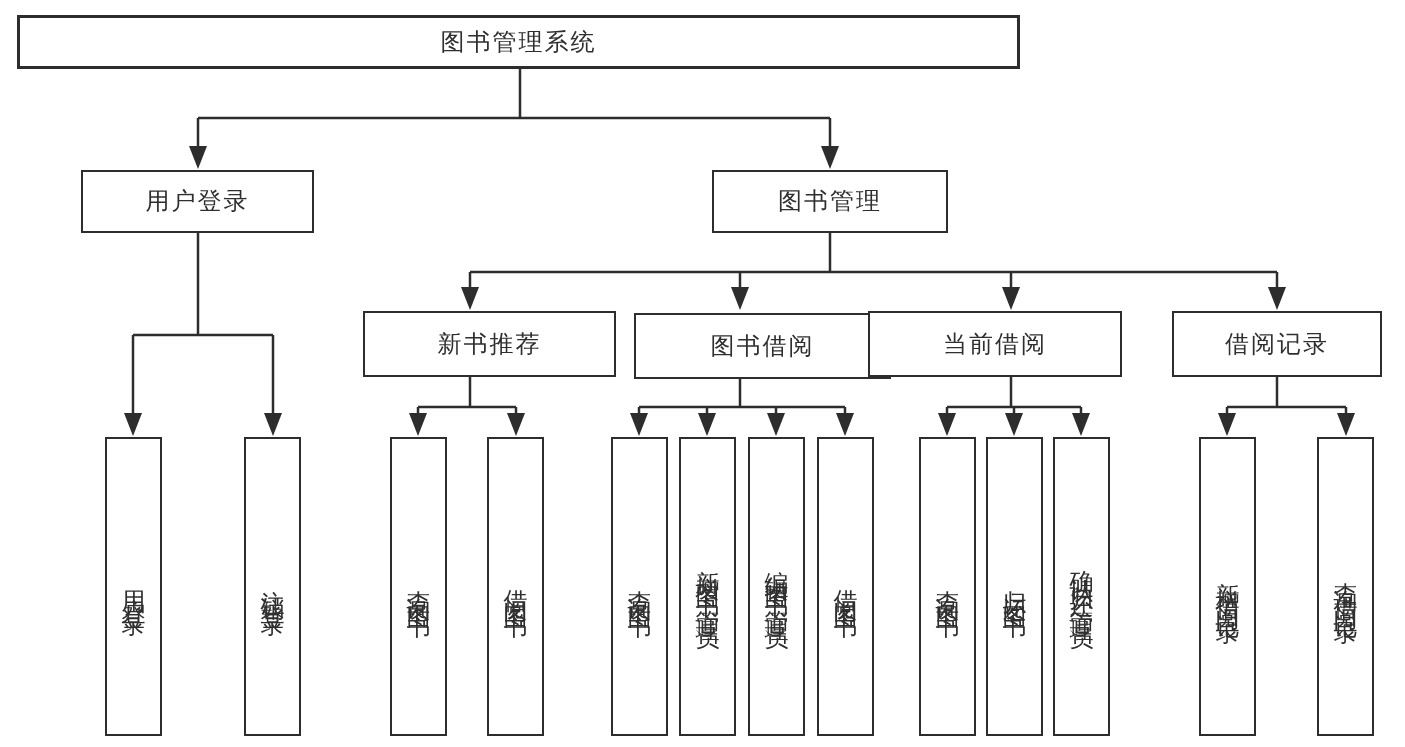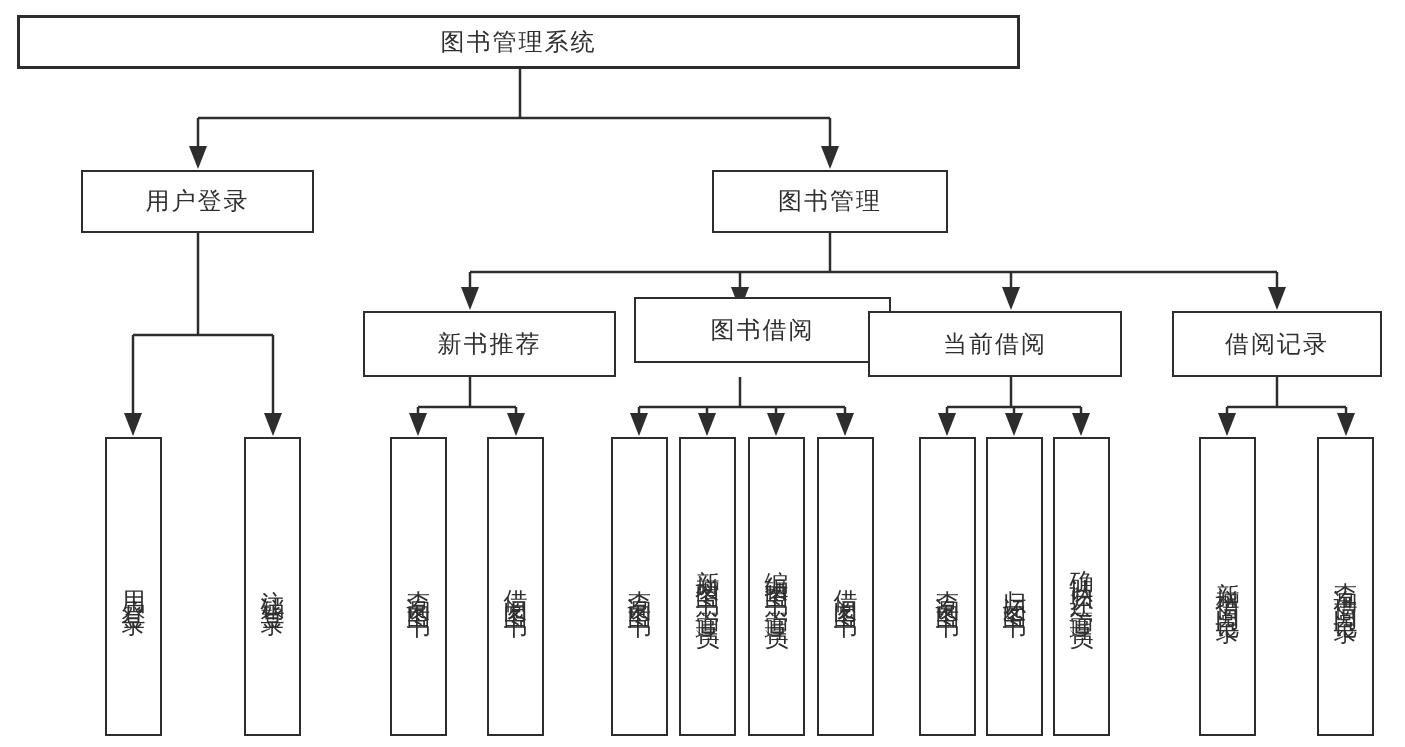--- a/index.html
+++ b/index.html
@@ -122,21 +122,21 @@
   <div class="node" style="left:81px;top:170px;width:233px;height:63px">
     <span class="h-label">用户登录</span>
   </div>
   <div class="node" style="left:712px;top:170px;width:236px;height:63px">
     <span class="h-label">图书管理</span>
   </div>
 
   <div class="node" style="left:363px;top:311px;width:253px;height:66px">
     <span class="h-label">新书推荐</span>
   </div>
-  <div class="node" style="left:634px;top:297px;width:257px;height:66px">
+  <div class="node" style="left:634px;top:313px;width:257px;height:66px">
     <span class="h-label">图书借阅</span>
   </div>
   <div class="node" style="left:868px;top:311px;width:254px;height:66px">
     <span class="h-label">当前借阅</span>
   </div>
   <div class="node" style="left:1172px;top:311px;width:210px;height:66px">
     <span class="h-label">借阅记录</span>
   </div>
 
   <div class="node leaf" style="left:105px">

